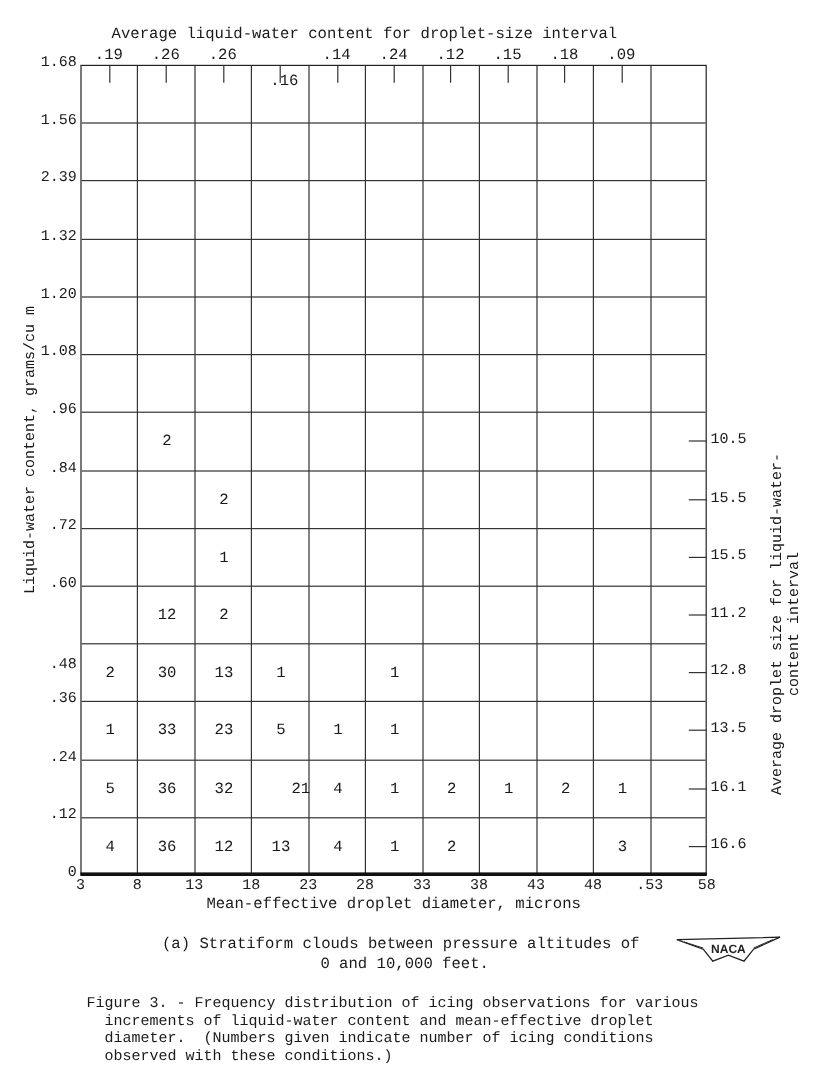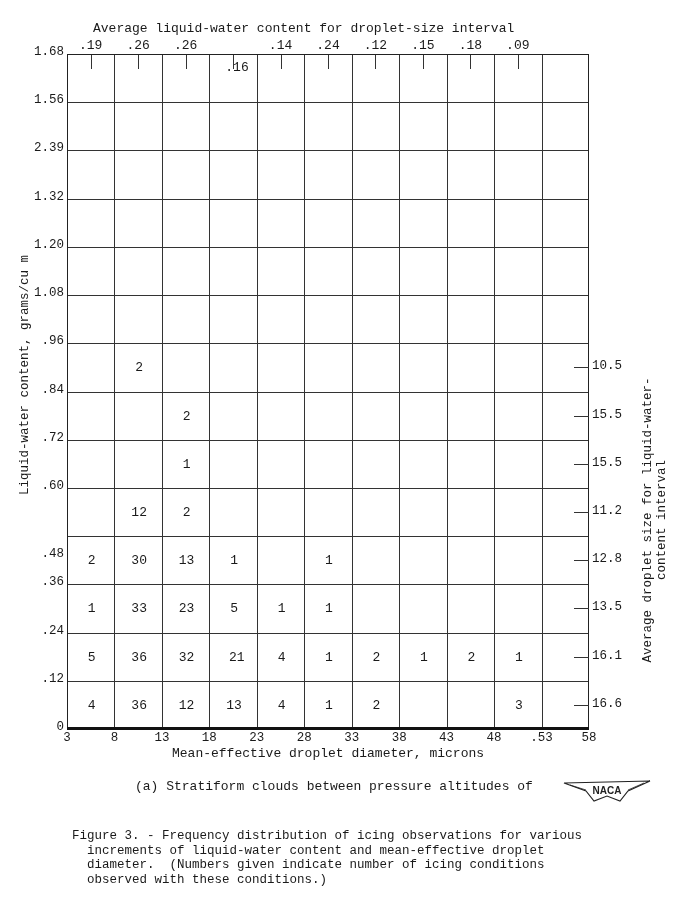--- a/index.html
+++ b/index.html
@@ -109,21 +109,21 @@
     <div class="cell" style="left: 237.273px; top: 498.25px;">1</div>
     <div class="cell" style="left: 0px; top: 546.464px;">1</div>
     <div class="cell" style="left: 47.4545px; top: 546.464px;">33</div>
     <div class="cell" style="left: 94.9091px; top: 546.464px;">23</div>
     <div class="cell" style="left: 142.364px; top: 546.464px;">5</div>
     <div class="cell" style="left: 189.818px; top: 546.464px;">1</div>
     <div class="cell" style="left: 237.273px; top: 546.464px;">1</div>
     <div class="cell" style="left: 0px; top: 594.679px;">5</div>
     <div class="cell" style="left: 47.4545px; top: 594.679px;">36</div>
     <div class="cell" style="left: 94.9091px; top: 594.679px;">32</div>
-    <div class="cell" style="left: 145px; top: 594.679px;">21</div>
+    <div class="cell" style="left: 159px; top: 594.679px;">21</div>
     <div class="cell" style="left: 189.818px; top: 594.679px;">4</div>
     <div class="cell" style="left: 237.273px; top: 594.679px;">1</div>
     <div class="cell" style="left: 284.727px; top: 594.679px;">2</div>
     <div class="cell" style="left: 332.182px; top: 594.679px;">1</div>
     <div class="cell" style="left: 379.636px; top: 594.679px;">2</div>
     <div class="cell" style="left: 427.091px; top: 594.679px;">1</div>
     <div class="cell" style="left: 0px; top: 642.893px;">4</div>
     <div class="cell" style="left: 47.4545px; top: 642.893px;">36</div>
     <div class="cell" style="left: 94.9091px; top: 642.893px;">12</div>
     <div class="cell" style="left: 142.364px; top: 642.893px;">13</div>
@@ -160,20 +160,21 @@
   </div>
 <div class="abs rlabel">
   <span>Average droplet size for liquid-water-</span><br>
   <span>content interval</span>
 </div>
 
 <div class="abs xlabel">Mean-effective droplet diameter, microns</div>
 
 <div class="abs subcap">
   <div>(a) Stratiform clouds between pressure altitudes of</div>
+  <div class="l2">0 and 10,000 feet.</div>
 </div>
 
 <div class="abs naca">
   <svg width="90" height="26" viewBox="0 0 90 26">
     <path d="M2 4 L88 2 L66 12 L58 22 L45 17 L32 22 L24 12 Z" fill="none" stroke="#222" stroke-width="1.1"></path>
     <path d="M8 6 L24 11 M82 4 L66 11" stroke="#222" stroke-width="0.8" fill="none"></path>
     <text x="45" y="15" text-anchor="middle" font-family="Liberation Sans, sans-serif" font-size="10" font-weight="bold" fill="#222">NACA</text>
   </svg>
 </div>
 

